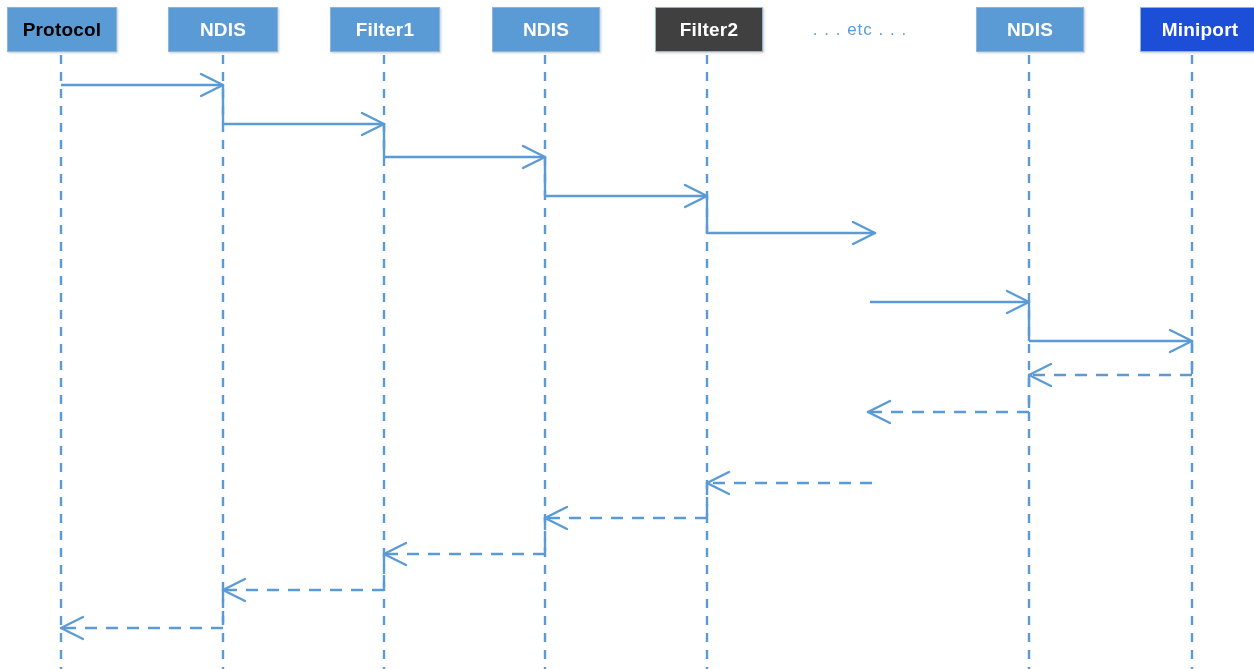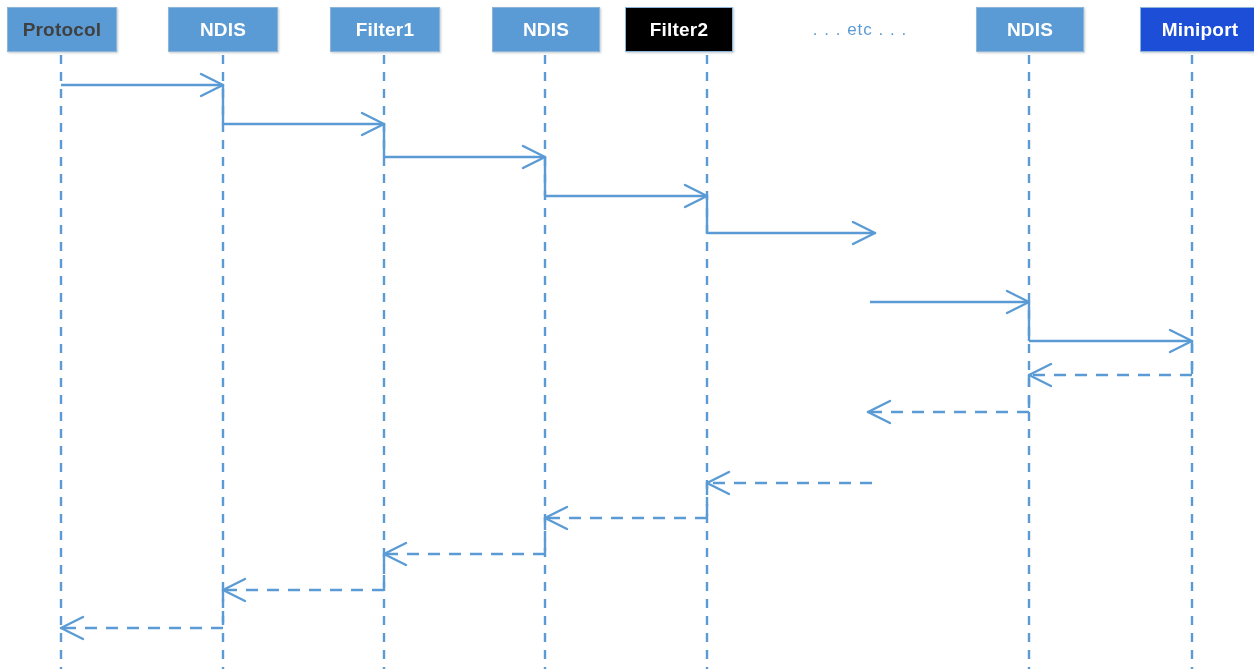--- a/index.html
+++ b/index.html
@@ -142,33 +142,33 @@
         <g>
           <line x1="223" y1="590" x2="223" y2="628" stroke="#5b9bd5" stroke-width="2.4" stroke-dasharray="12 9"></line>
           <line x1="223" y1="628" x2="63" y2="628" stroke="#5b9bd5" stroke-width="2.4" stroke-dasharray="12 9"></line>
           <line x1="61" y1="628" x2="83" y2="617" stroke="#5b9bd5" stroke-width="2.4" stroke-linecap="round"></line>
           <line x1="61" y1="628" x2="83" y2="639" stroke="#5b9bd5" stroke-width="2.4" stroke-linecap="round"></line>
         </g>
       </g>
   </svg>
 
   <div id="participants-layer">
-      <div class="participant-box" style="left: 7px; top: 7px; width: 110px; height: 45px; background: rgb(91, 155, 213); border-color: rgb(142, 180, 216); color: #404040;">
+      <div class="participant-box" style="left: 7px; top: 7px; width: 110px; height: 45px; background: rgb(91, 155, 213); border-color: rgb(142, 180, 216); color: #000000;">
         <span>Protocol</span>
       </div>
       <div class="participant-box" style="left: 168px; top: 7px; width: 110px; height: 45px; background: rgb(91, 155, 213); border-color: rgb(142, 180, 216); color: rgb(255, 255, 255);">
         <span>NDIS</span>
       </div>
       <div class="participant-box" style="left: 330px; top: 7px; width: 110px; height: 45px; background: rgb(91, 155, 213); border-color: rgb(142, 180, 216); color: rgb(255, 255, 255); justify-content: center;">
         <span>Filter1</span>
       </div>
       <div class="participant-box" style="left: 492px; top: 7px; width: 108px; height: 45px; background: rgb(91, 155, 213); border-color: rgb(142, 180, 216); color: rgb(255, 255, 255);">
         <span>NDIS</span>
       </div>
-      <div class="participant-box" style="left: 625px; top: 7px; width: 108px; height: 45px; background: #000000; border-color: rgb(142, 180, 216); color: rgb(255, 255, 255);">
+      <div class="participant-box" style="left: 655px; top: 7px; width: 108px; height: 45px; background: #404040; border-color: rgb(142, 180, 216); color: rgb(255, 255, 255);">
         <span>Filter2</span>
       </div>
       <div class="participant-box" style="left: 976px; top: 7px; width: 108px; height: 45px; background: rgb(91, 155, 213); border-color: rgb(142, 180, 216); color: rgb(255, 255, 255);">
         <span>NDIS</span>
       </div>
       <div class="participant-box" style="left: 1140px; top: 7px; width: 120px; height: 45px; background: #1d4ed8; border-color: rgb(142, 180, 216); color: rgb(255, 255, 255);">
         <span>Miniport</span>
       </div>
     </div>
 

